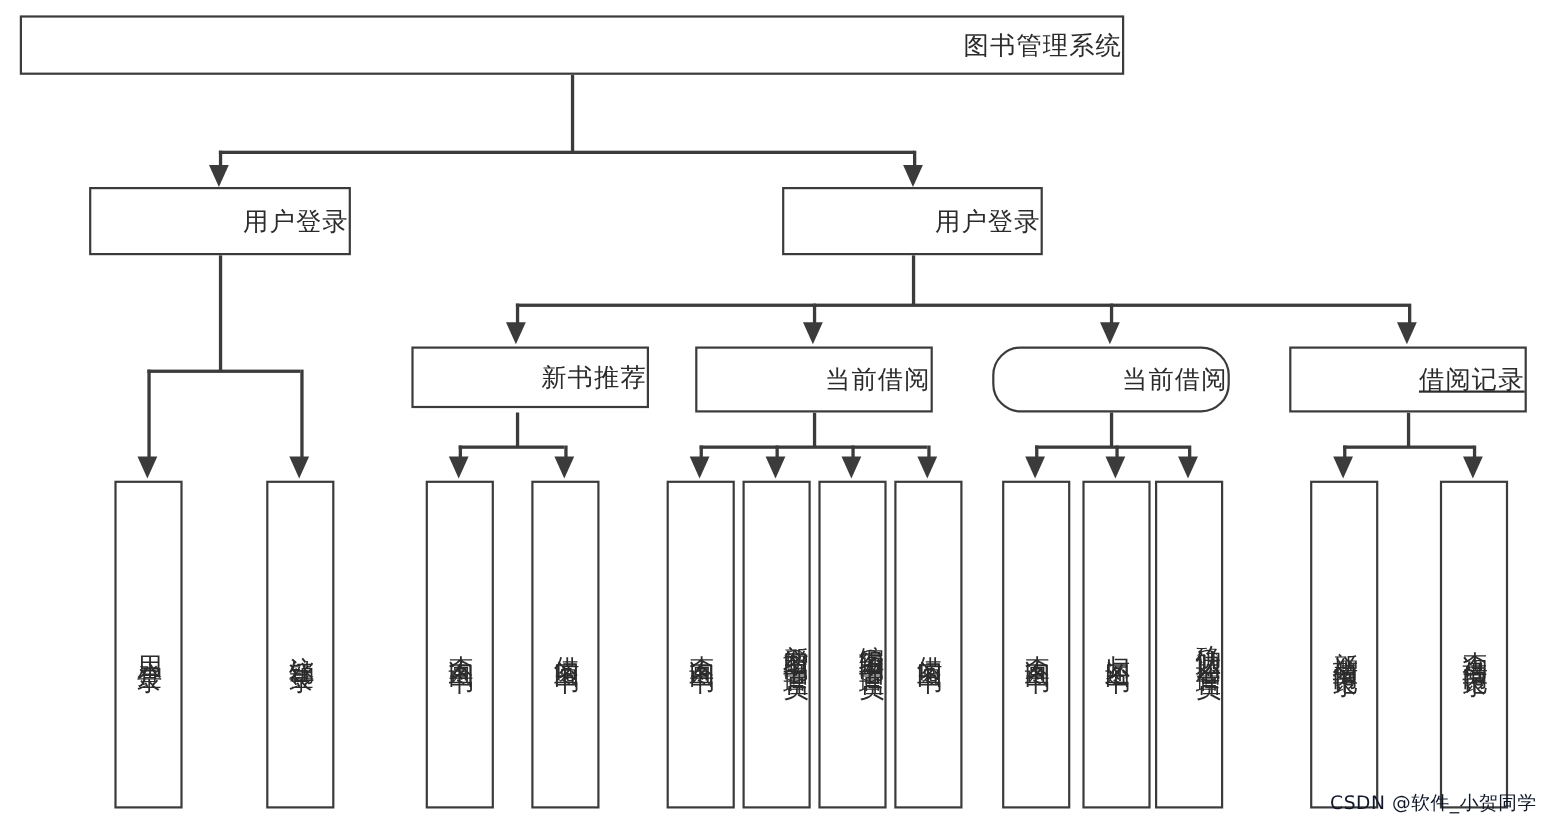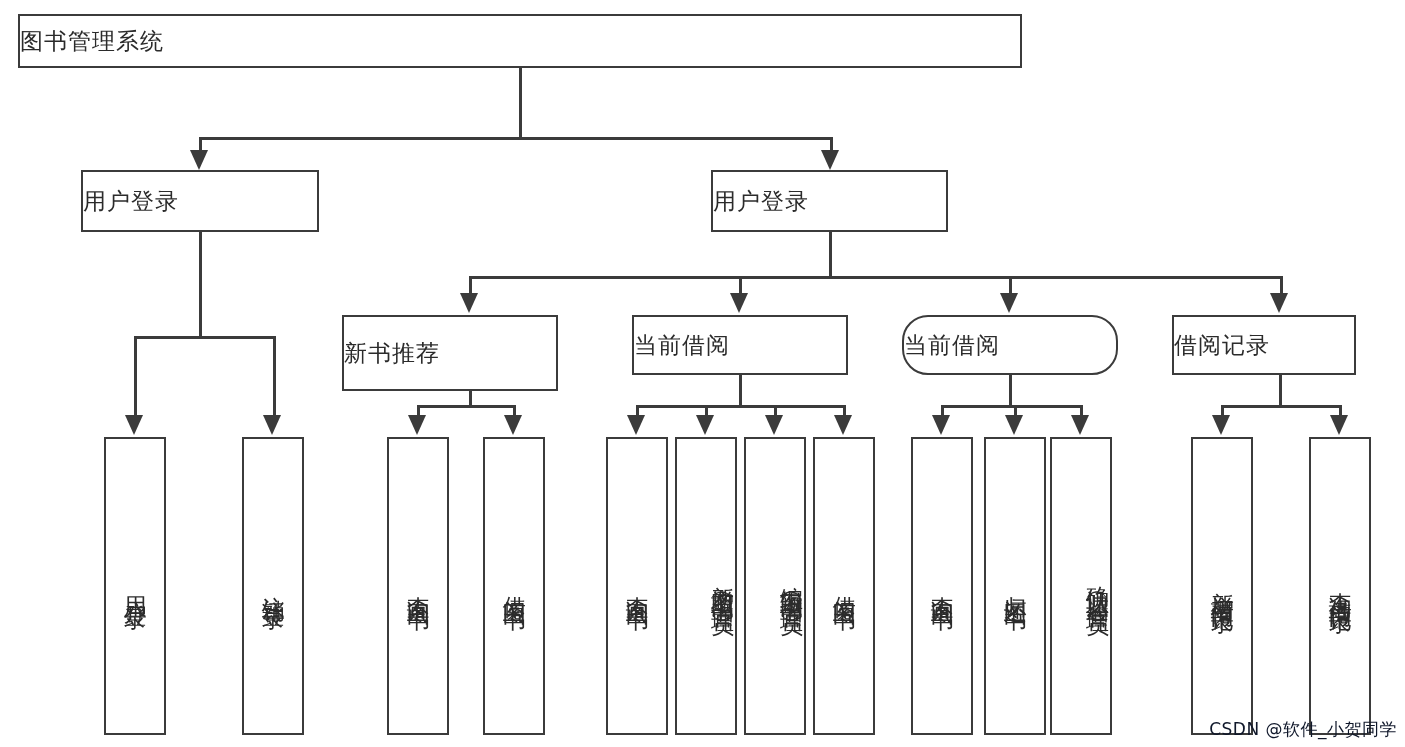--- a/index.html
+++ b/index.html
@@ -18,21 +18,21 @@
     background: #ffffff;
     overflow: hidden;
   }
   .node {
     position: absolute;
     box-sizing: border-box;
     background: #ffffff;
     border: 2.5px solid #3b3b3b;
     display: flex;
     align-items: center;
-    justify-content: flex-start;
+    justify-content: flex-end;
     color: #2b2b2b;
   }
   .node.h {
     font-size: 23px;
     letter-spacing: 1px;
   }
   .node.v {
     font-size: 23px;
     writing-mode: vertical-rl;
     text-orientation: upright;
@@ -130,30 +130,30 @@
     <div class="arrow" style="left: 1330px; top: 415px;"></div>
     <div class="node h" style="left: 18px; top: 14px; width: 1004px; height: 54px;">
       <span>图书管理系统</span>
     </div>
     <div class="node h" style="left: 81px; top: 170px; width: 238px; height: 62px;">
       <span>用户登录</span>
     </div>
     <div class="node h" style="left: 711px; top: 170px; width: 237px; height: 62px;">
       <span>用户登录</span>
     </div>
-    <div class="node h" style="left: 342px; top: 315px; width: 216px; height: 76px;">
+    <div class="node h" style="left: 374px; top: 315px; width: 216px; height: 56px;">
       <span>新书推荐</span>
     </div>
     <div class="node h" style="left: 632px; top: 315px; width: 216px; height: 60px;">
       <span>当前借阅</span>
     </div>
     <div class="node h" style="left: 902px; top: 315px; width: 216px; height: 60px; border-radius: 26px;">
       <span>当前借阅</span>
     </div>
-    <div class="node h" style="left: 1172px; top: 315px; width: 184px; height: 60px;">
+    <div class="node h" style="left: 1172px; top: 315px; width: 216px; height: 60px; text-decoration: underline;">
       <span>借阅记录</span>
     </div>
     <div class="node v mid" style="left: 104px; top: 437px; width: 62px; height: 298px;">
       <span>用户登录</span>
     </div>
     <div class="node v mid" style="left: 242px; top: 437px; width: 62px; height: 298px;">
       <span>注销登录</span>
     </div>
     <div class="node v mid" style="left: 387px; top: 437px; width: 62px; height: 298px;">
       <span>查询图书</span>

